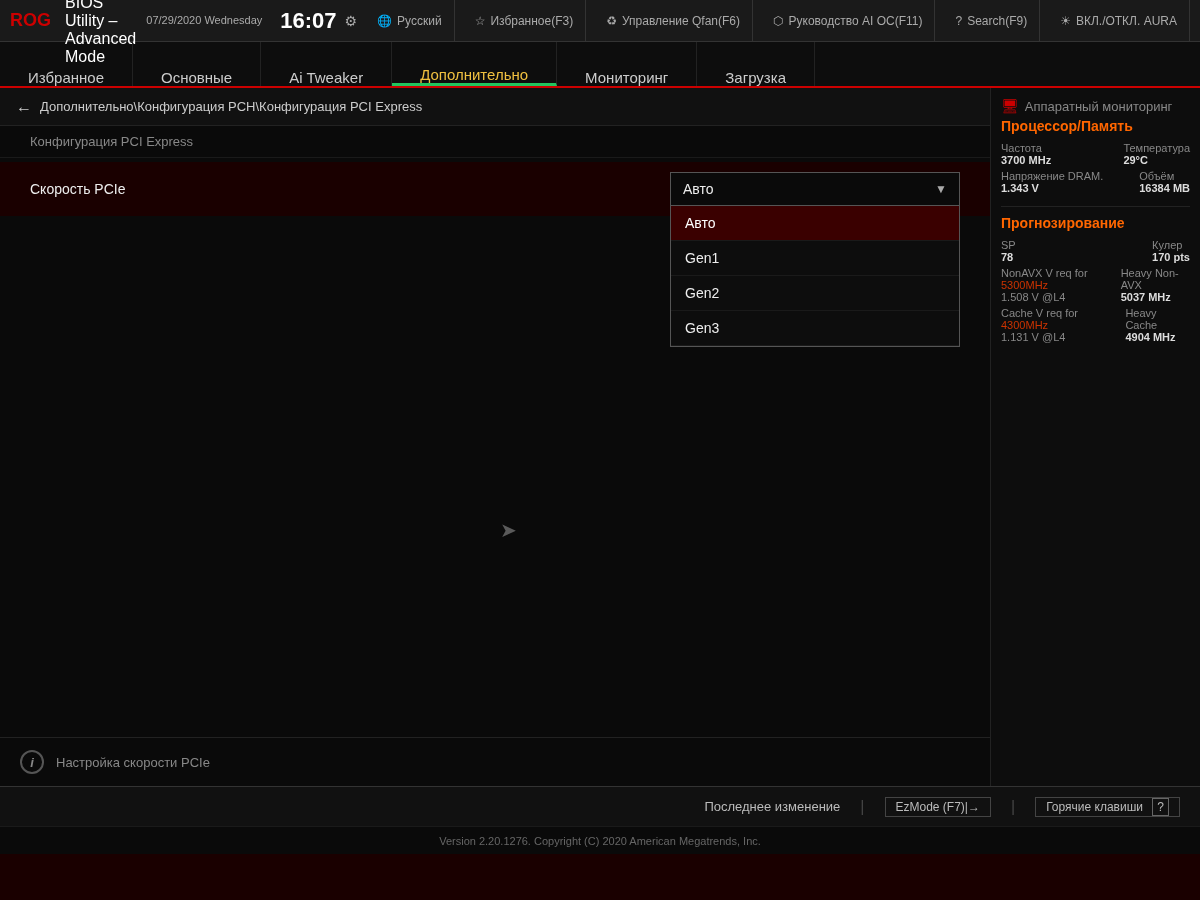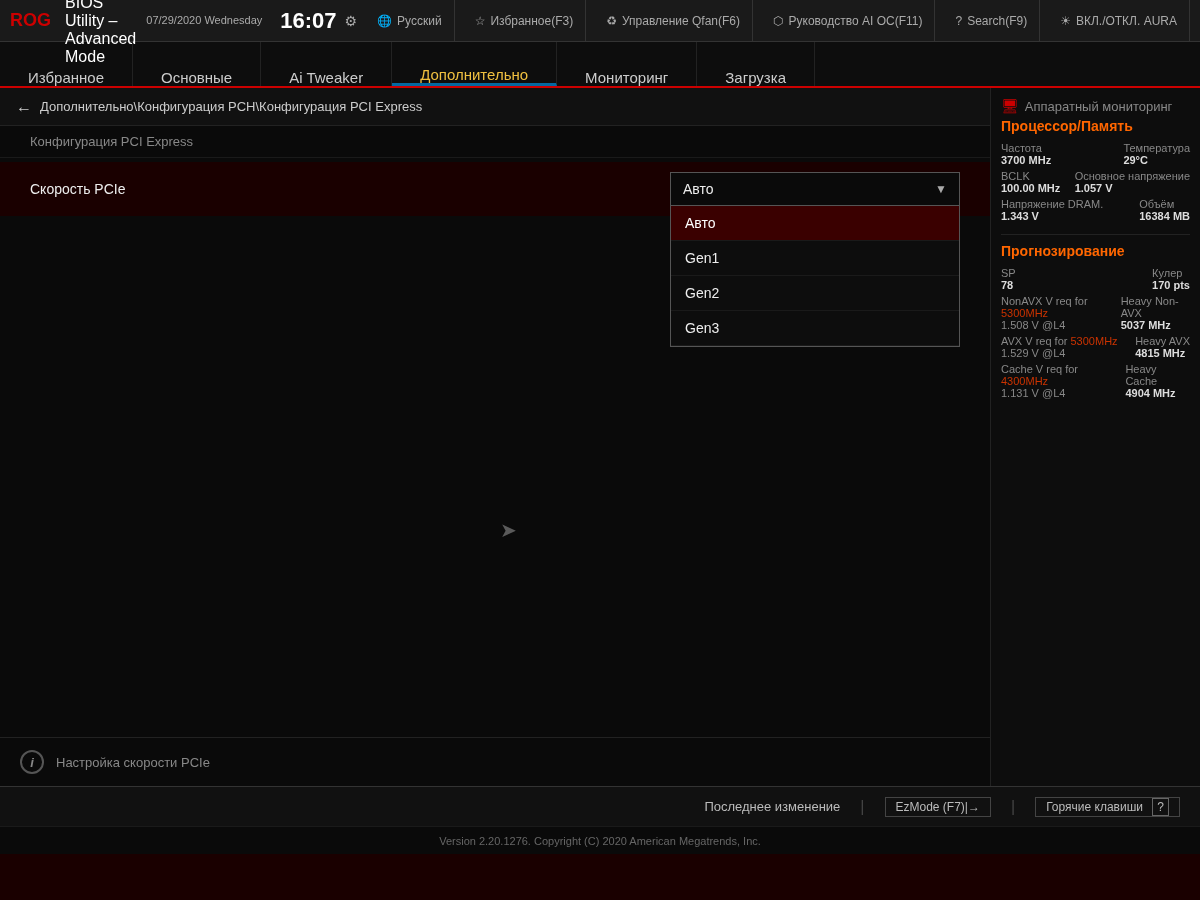--- a/index.html
+++ b/index.html
@@ -73,21 +73,21 @@
       display: flex;
       align-items: flex-end;
       padding: 0 28px;
       color: #ccc;
       font-size: 15px;
       cursor: pointer;
       border-right: 1px solid #222;
     }
     .nav-item.active {
       color: #f0c040;
-      border-bottom: 3px solid #0369a1;
+      border-bottom: 3px solid #22c55e;
       font-weight: 500;
     }
 
     
     #main {
       display: flex;
       height: calc(900px - 42px - 38px - 46px - 36px - 40px);
     }
 
     
@@ -411,30 +411,20 @@
           <div class="sidebar-key">Частота</div>
           <div class="sidebar-val">3700 MHz</div>
         </div>
         <div>
           <div class="sidebar-key">Температура</div>
           <div class="sidebar-val">29°C</div>
         </div>
       </div>
       <div class="sidebar-row">
         <div>
-          <div class="sidebar-key">BCLK</div>
-          <div class="sidebar-val">100.00 MHz</div>
-        </div>
-        <div>
-          <div class="sidebar-key">Основное напряжение</div>
-          <div class="sidebar-val">1.057 V</div>
-        </div>
-      </div>
-      <div class="sidebar-row">
-        <div>
           <div class="sidebar-key">Напряжение DRAM.</div>
           <div class="sidebar-val">1.343 V</div>
         </div>
         <div>
           <div class="sidebar-key">Объём</div>
           <div class="sidebar-val">16384 MB</div>
         </div>
       </div>
     </div>
 
@@ -458,30 +448,20 @@
         <div>
           <div class="sidebar-key">NonAVX V req for <span class="highlight-red">5300MHz</span></div>
           <div class="sidebar-key">1.508 V @L4</div>
         </div>
         <div>
           <div class="sidebar-key">Heavy Non-AVX</div>
           <div class="sidebar-val">5037 MHz</div>
         </div>
       </div>
 
-      <div class="sidebar-row">
-        <div>
-          <div class="sidebar-key">AVX V req for <span class="highlight-red">5300MHz</span></div>
-          <div class="sidebar-key">1.529 V @L4</div>
-        </div>
-        <div>
-          <div class="sidebar-key">Heavy AVX</div>
-          <div class="sidebar-val">4815 MHz</div>
-        </div>
-      </div>
 
       <div class="sidebar-row">
         <div>
           <div class="sidebar-key">Cache V req for <span class="highlight-red">4300MHz</span></div>
           <div class="sidebar-key">1.131 V @L4</div>
         </div>
         <div>
           <div class="sidebar-key">Heavy Cache</div>
           <div class="sidebar-val">4904 MHz</div>
         </div>

